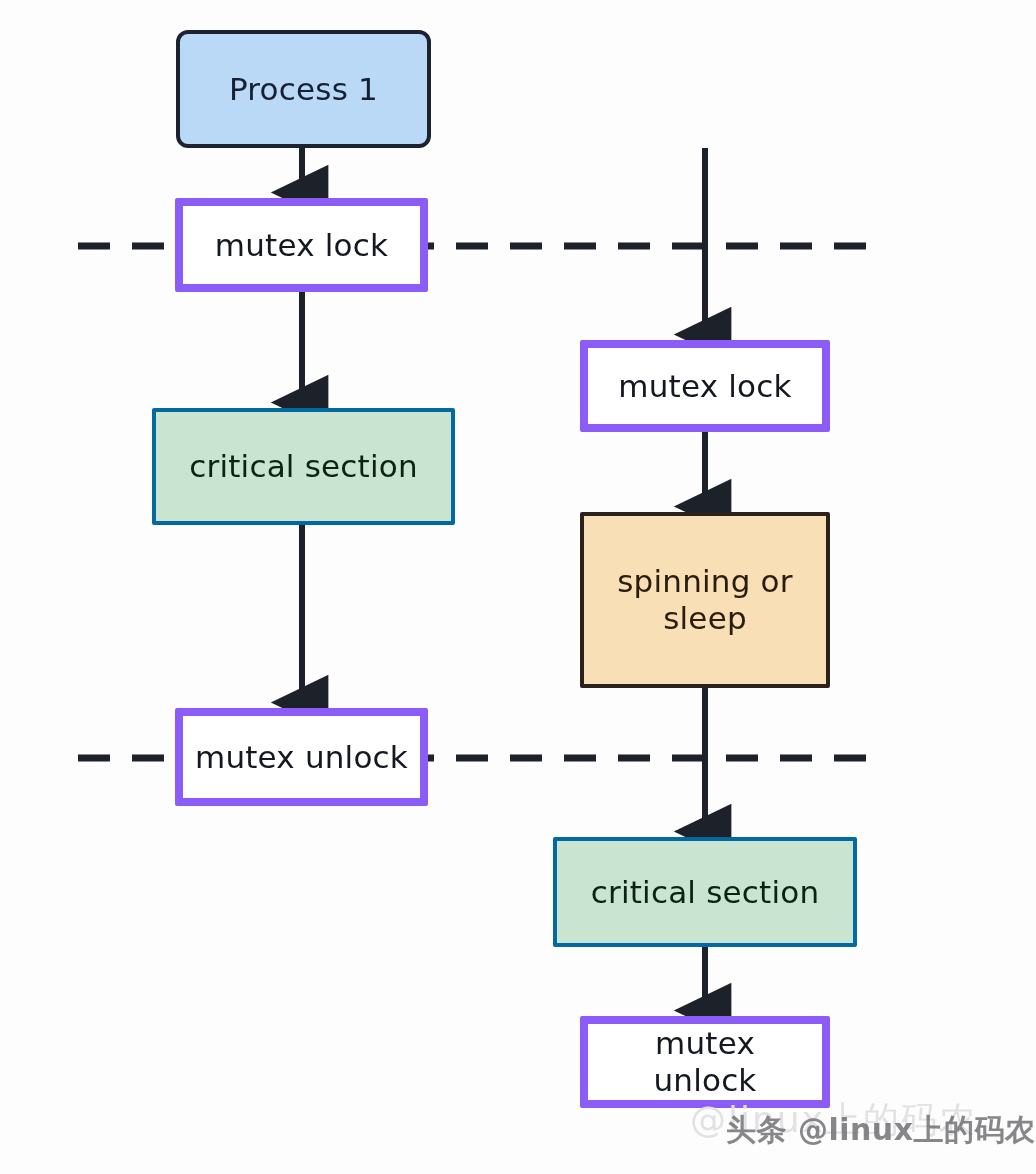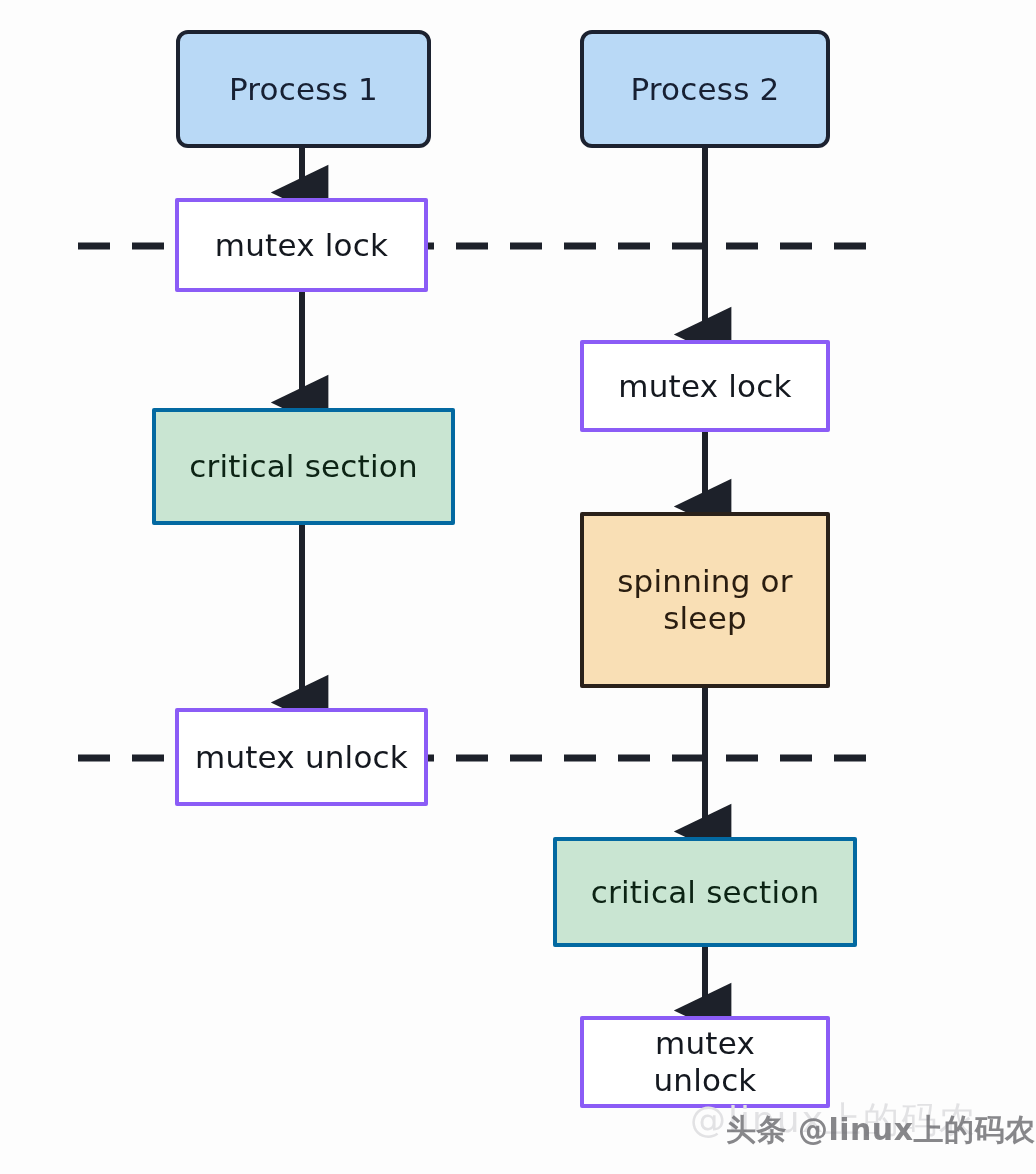--- a/index.html
+++ b/index.html
@@ -38,21 +38,21 @@
   }
   .node-process {
     background: #b9d9f6;
     border: 4px solid #1c2230;
     border-radius: 12px;
     font-size: 31px;
     color: #172033;
   }
   .node-plain {
     background: #ffffff;
-    border: 4px solid #8b5cf6;
+    border: 8px solid #8b5cf6;
     border-radius: 2px;
     font-size: 31px;
   }
   .node-critical {
     background: #c9e5d2;
     border: 4px solid #0369a1;
     border-radius: 2px;
     font-size: 31px;
     color: #0c2314;
   }
@@ -125,21 +125,20 @@
   </svg>
 
   <div class="node node-process" style="left:176px; top:30px; width:255px; height:118px;">Process 1</div>
 
   <div class="node node-plain" style="left:175px; top:198px; width:253px; height:94px;">mutex lock</div>
 
   <div class="node node-critical" style="left:152px; top:408px; width:303px; height:117px;">critical section</div>
 
   <div class="node node-plain" style="left:175px; top:708px; width:253px; height:98px;">mutex unlock</div>
 
-  <div class="node node-process" style="left:580px; top:30px; width:250px; height:118px;">Process 2</div>
 
   <div class="node node-plain" style="left:580px; top:340px; width:250px; height:92px;">mutex lock</div>
 
   <div class="node node-spin" style="left:580px; top:512px; width:250px; height:176px; padding:14px 28px;">spinning or sleep</div>
 
   <div class="node node-critical" style="left:553px; top:837px; width:304px; height:110px;">critical section</div>
 
   <div class="node node-plain" style="left:580px; top:1016px; width:250px; height:92px; padding:0 40px;">mutex unlock</div>
 
   <div class="watermark" id="wm-ghost">@linux上的码农</div>

